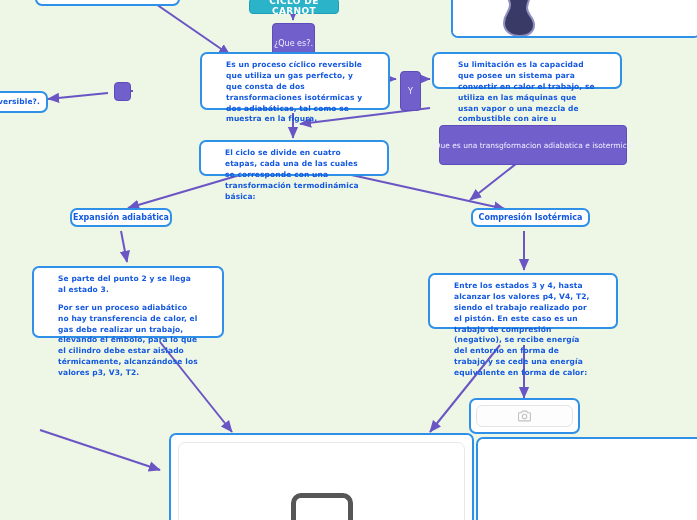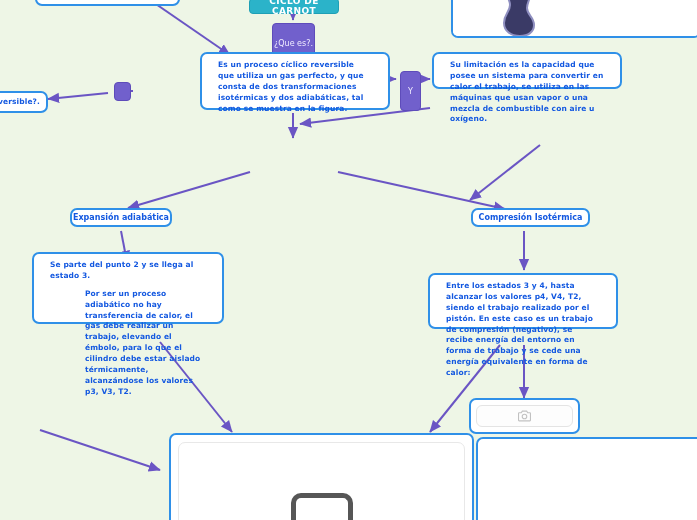--- a/index.html
+++ b/index.html
@@ -26,24 +26,24 @@
     background:#7160cc;border:1px solid #5e4cba;border-radius:4px;
     color:#f0ecff;font-size:8px;
     display:flex;align-items:center;justify-content:center;
     text-align:center;padding:19px 7px;white-space:nowrap;
   }
   .label-node.blank{padding:0;}
 
   .text-node{
     background:#ffffff;border:2px solid #2f90e8;border-radius:7px;
     color:#1358e0;font-weight:bold;font-size:7.5px;line-height:1.45;
-    padding:6px 16px;letter-spacing:.1px;
+    padding:6px 24px;letter-spacing:.1px;
   }
   .text-node p{margin:0;}
-  .text-node p + p{margin-top:7px;margin-left:35px;}
+  .text-node p + p{margin-top:7px;}
 
   .pill-node{
     background:#ffffff;border:2px solid #2f90e8;border-radius:7px;
     color:#1358e0;font-weight:bold;font-size:8px;
     display:flex;align-items:center;justify-content:center;
     text-align:center;padding:3px 25px;white-space:nowrap;
   }
 
   .img-node{
     background:#ffffff;border:2px solid #2f90e8;border-radius:7px;
@@ -156,31 +156,37 @@
   </div>
 
   <div class="node label-node blank" style="left:114px;top:82px;width:17px;height:19px;">
     <span></span>
   </div>
 
   <div class="node text-node" style="left:-52px;top:91px;width:100px;height:22px;padding:4px 6px;display:flex;align-items:center;justify-content:flex-end;">
     <span style="white-space:nowrap;">¿Que es reversible?.</span>
   </div>
 
-
+  <div class="node label-node" style="left:439px;top:125px;width:188px;height:16px;font-size:7.5px;">
+    <span>¿Que es una transgformacion adiabatica e isotermica?</span>
+  </div>
+
+  <div class="node text-node" style="left:199px;top:140px;width:190px;height:36px;">
+    <p>El ciclo se divide en cuatro etapas, cada una de las cuales se corresponde con una transformación termodinámica básica:</p>
+  </div>
 
   <div class="node pill-node" style="left:70px;top:208px;width:102px;height:19px;">
     <span>Expansión adiabática</span>
   </div>
 
   <div class="node pill-node" style="left:471px;top:208px;width:119px;height:19px;">
     <span>Compresión Isotérmica</span>
   </div>
 
-  <div class="node text-node" style="left:32px;top:252px;width:192px;height:72px;">
+  <div class="node text-node" style="left:32px;top:266px;width:192px;height:72px;">
     <p>Se parte del punto 2 y se llega al estado 3.</p>
     <p>Por ser un proceso adiabático no hay transferencia de calor, el gas debe realizar un trabajo, elevando el émbolo, para lo que el cilindro debe estar aislado térmicamente, alcanzándose los valores p3, V3, T2.</p>
   </div>
 
   <div class="node text-node" style="left:428px;top:273px;width:190px;height:56px;">
     <p>Entre los estados 3 y 4, hasta alcanzar los valores p4, V4, T2, siendo el trabajo realizado por el pistón. En este caso es un trabajo de compresión (negativo), se recibe energía del entorno en forma de trabajo y se cede una energía equivalente en forma de calor:</p>
   </div>
 
   <div class="node img-node" style="left:469px;top:398px;width:111px;height:36px;">
     <div class="img-inner">

